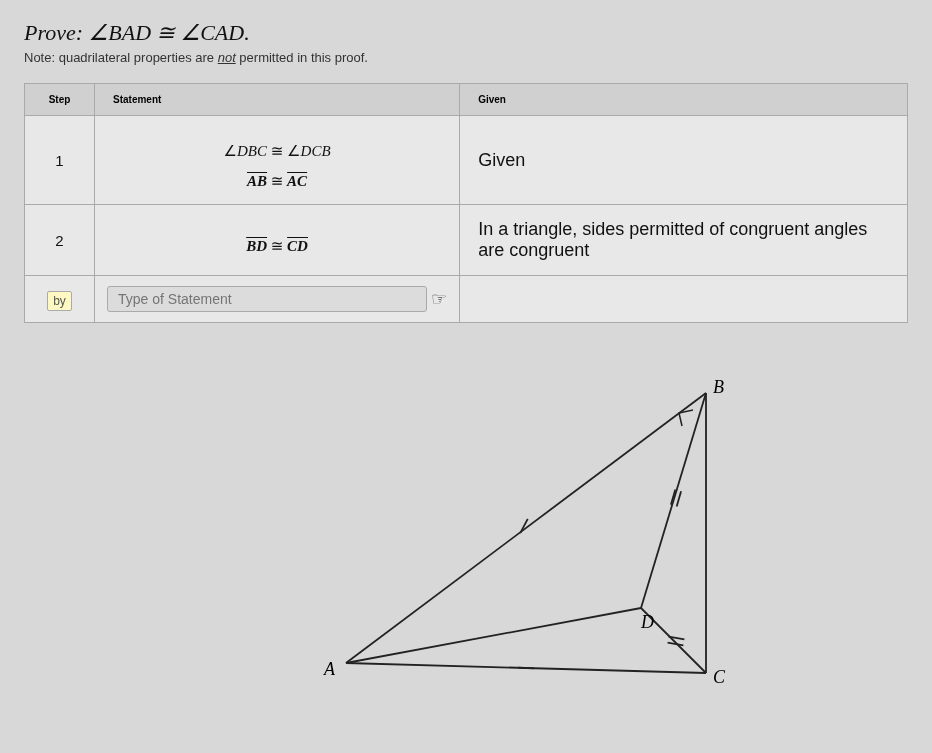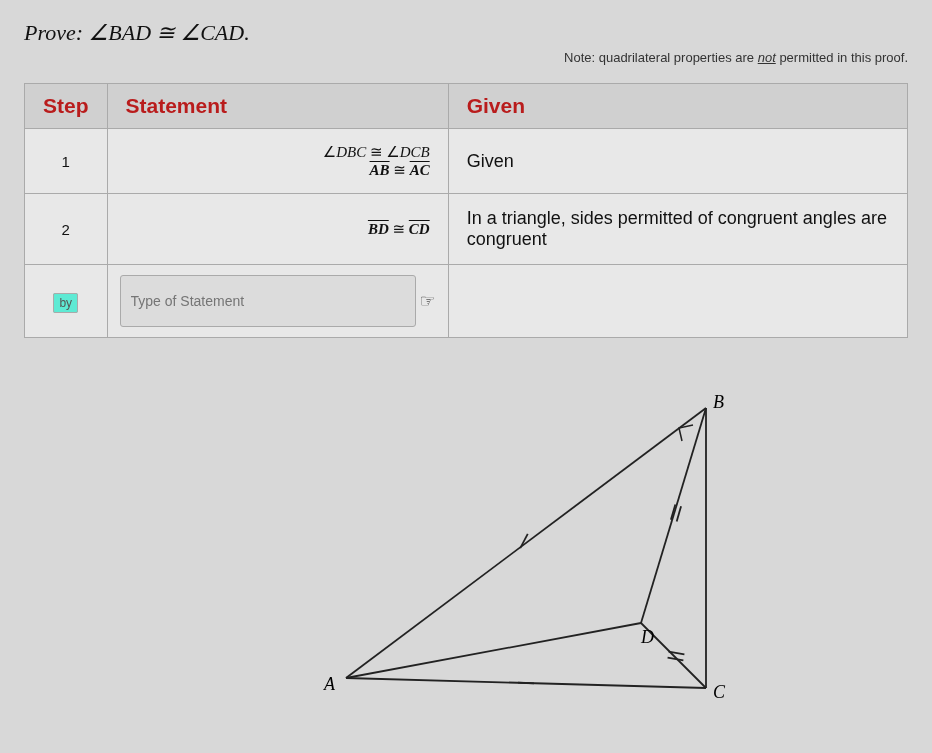--- a/index.html
+++ b/index.html
@@ -14,41 +14,40 @@
       font-size: 22px;
       font-style: italic;
       margin-bottom: 4px;
       color: #111;
     }
     .note {
       font-size: 13px;
       color: #333;
       margin-bottom: 18px;
       font-family: Arial, sans-serif;
-      text-align: right;
     }
     .note em {
       font-style: italic;
       text-decoration: underline;
     }
     .proof-table {
       width: 100%;
       border-collapse: collapse;
       background: #e8e8e8;
       margin-bottom: 0;
     }
     .proof-table th {
       font-family: Arial, sans-serif;
       font-weight: bold;
-      font-size: 21px;
+      font-size: 10px;
       text-align: left;
       padding: 10px 18px;
       border: 1px solid #aaa;
       background: #d0d0d0;
-      color: #b91c1c;
+      color: #000000;
     }
     .proof-table th.step-col {
       text-align: center;
       width: 70px;
     }
     .proof-table td {
       border: 1px solid #aaa;
       padding: 14px 18px;
       vertical-align: top;
       font-size: 15px;
@@ -66,21 +65,22 @@
       vertical-align: middle;
       width: 340px;
     }
     .proof-table td.reason-cell {
       font-family: Arial, sans-serif;
       font-size: 18px;
       vertical-align: middle;
     }
     .statement-line {
       display: block;
-      text-align: right;
+      text-align: center;
+      margin-top: 12px;
     }
     .overline {
       text-decoration: overline;
       font-weight: bold;
     }
     .input-row td {
       padding: 10px 12px;
       vertical-align: middle;
     }
     .input-row .step-num {
@@ -88,25 +88,25 @@
       font-size: 13px;
     }
     .type-input-wrapper {
       display: flex;
       align-items: center;
     }
     .type-input {
       background: #dcdcdc;
       border: 1px solid #aaa;
       border-radius: 3px;
-      padding: 17px 10px;
+      padding: 4px 10px;
       font-size: 14px;
       font-family: Arial, sans-serif;
       color: #0369a1;
-      width: 296px;
+      width: 320px;
       cursor: text;
     }
     .cursor-icon {
       font-size: 18px;
       margin-left: 4px;
       color: #555;
       cursor: pointer;
     }
     
     .figure-container {
@@ -155,21 +155,21 @@
     <tr>
       <td class="step-num">2</td>
       <td class="statement-cell">
         <span class="statement-line"><span class="overline"><i>BD</i></span> ≅ <span class="overline"><i>CD</i></span></span>
       </td>
       <td class="reason-cell">In a triangle, sides permitted of congruent angles are congruent</td>
     </tr>
 
     <tr class="input-row">
       <td class="step-num">
-        <span style="font-size:12px; font-family:Arial,sans-serif; color:#555; border:1px solid #aaa; padding:2px 5px; border-radius:2px; background:#5eead4;">by</span>
+        <span style="font-size:12px; font-family:Arial,sans-serif; color:#555; border:1px solid #aaa; padding:2px 5px; border-radius:2px; background:#fef9c3;">by</span>
       </td>
       <td>
         <div class="type-input-wrapper">
           <input type="text" class="type-input" placeholder="Type of Statement" style="">
           <span class="cursor-icon">☞</span>
         </div>
       </td>
       <td></td>
     </tr>
   </tbody>

